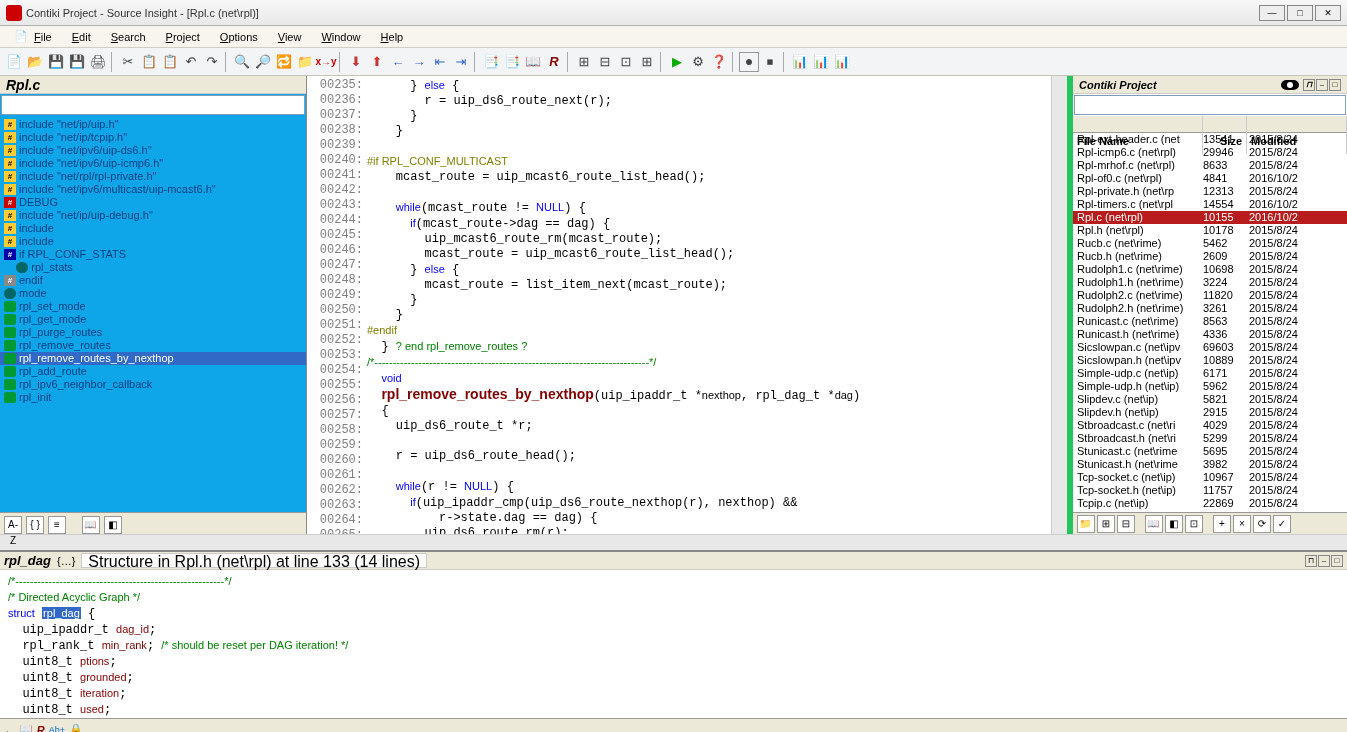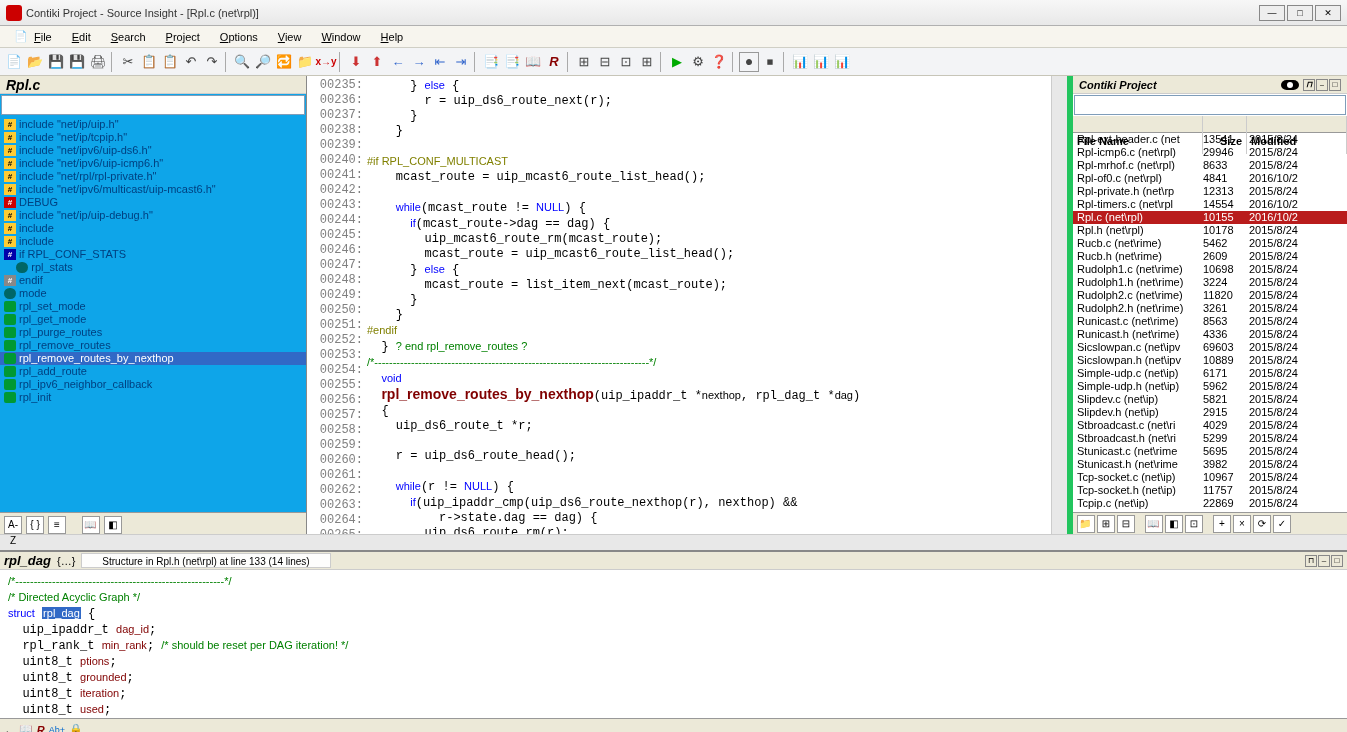--- a/index.html
+++ b/index.html
@@ -55,21 +55,21 @@
 .filetbl .fr.sel{background:#b91c1c;color:#fff}
 .filetbl .fr:not(.sel){color:#000}
 .filetbl .c1{width:130px;overflow:hidden;padding-left:4px}
 .filetbl .c2{width:44px;padding-right:6px}
 .filetbl .c3{flex:1;padding-left:2px}
 .righttb{height:22px;background:#ece9d8;border-top:1px solid #999;display:flex;align-items:center;gap:2px;padding:0 4px}
 .righttb .tb2{width:18px;height:18px;border:1px solid #999;background:#fff;font-size:10px;text-align:center;line-height:16px;cursor:pointer}
 .bottompanel{height:190px;border-top:2px solid #888;background:#fff;display:flex;flex-direction:column}
 .bottompanel .bhdr{height:18px;background:#ece9d8;border-bottom:1px solid #ccc;display:flex;align-items:center;padding:0 4px;gap:6px}
 .bottompanel .bhdr .nm{font-style:italic;font-weight:bold;font-size:13px}
-.bottompanel .bhdr .info{background:#fdfdfc;border:1px solid #ccc;padding:0 20px;height:15px;line-height:15px;font-size:10px;flex:0 0 auto}
+.bottompanel .bhdr .info{background:#fdfdfc;border:1px solid #ccc;padding:0 6px;height:15px;line-height:15px;font-size:16px;flex:0 0 auto}
 .bcode{flex:1;font-family:Consolas,'Courier New',monospace;font-size:12px;line-height:15px;padding:4px 8px;white-space:pre;overflow:auto}
 .hl{background:#3169c6;color:#fff;padding:0 1px}
 .btb{height:22px;background:#ece9d8;border-top:1px solid #999;display:flex;align-items:center;gap:4px;padding:0 4px}
 .eye{display:inline-block;width:18px;height:10px;background:#000;border-radius:50%/80%;position:relative}
 .eye::after{content:'';position:absolute;width:6px;height:6px;background:#fff;border-radius:50%;top:2px;left:6px}
 .panelbtns{display:flex;gap:1px}
 .panelbtns span{width:12px;height:12px;border:1px solid #888;background:#ece9d8;font-size:8px;text-align:center;line-height:10px;cursor:pointer}
 </style>
 </head>
 <body>

